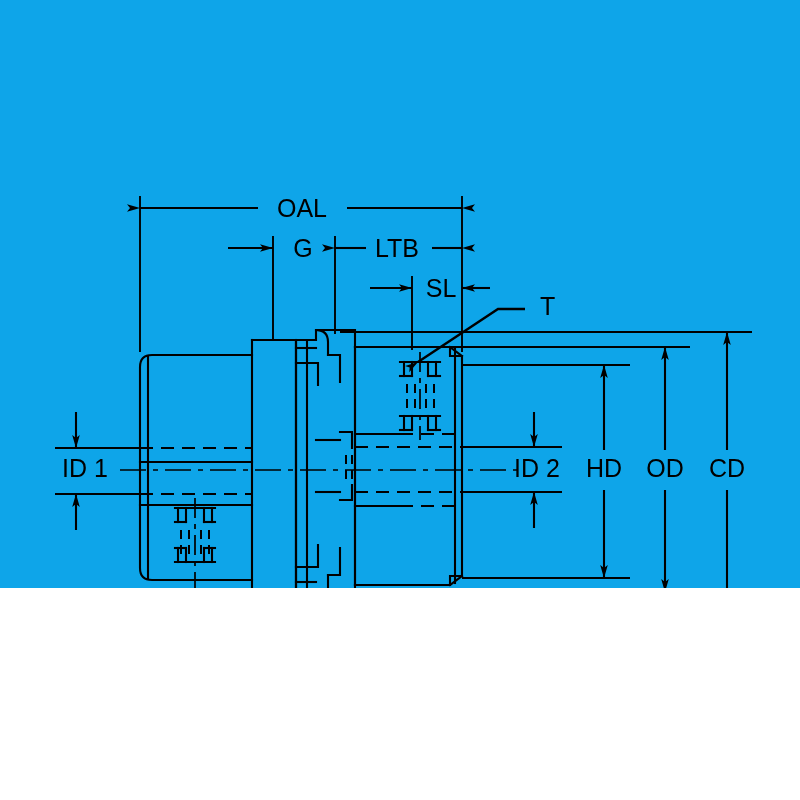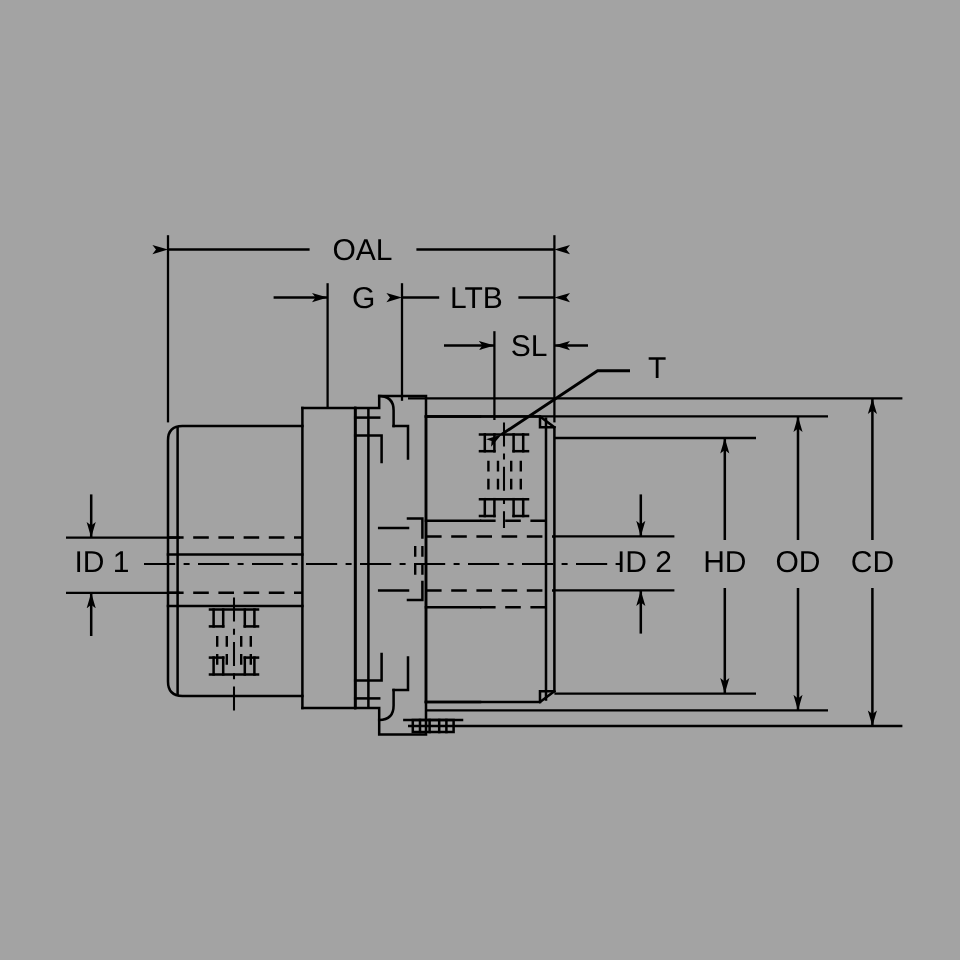--- a/index.html
+++ b/index.html
@@ -3,22 +3,22 @@
 <meta charset="utf-8">
 <style>
   html, body {
     margin: 0;
     padding: 0;
     background: #ffffff;
   }
   #drawing-root {
     position: relative;
     width: 800px;
-    height: 800px;
-    background: #a3a3a3;
+    height: 588px;
+    background: #0ea5e9;
     font-family: "Liberation Sans", sans-serif;
     overflow: hidden;
   }
   svg#tech-drawing {
     display: block;
     width: 800px;
     height: 800px;
   }
   .dim-label {
     font-family: "Liberation Sans", sans-serif;

